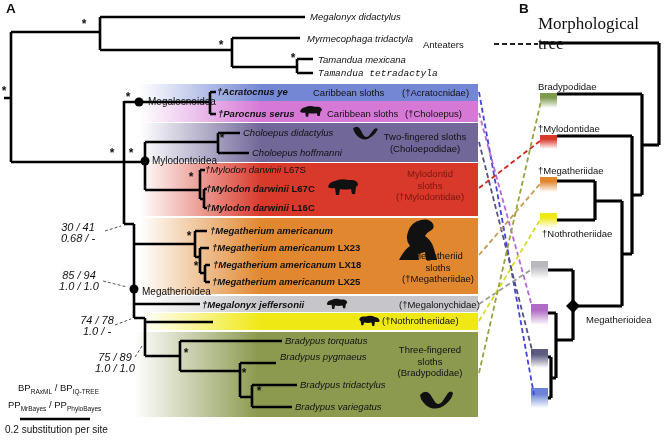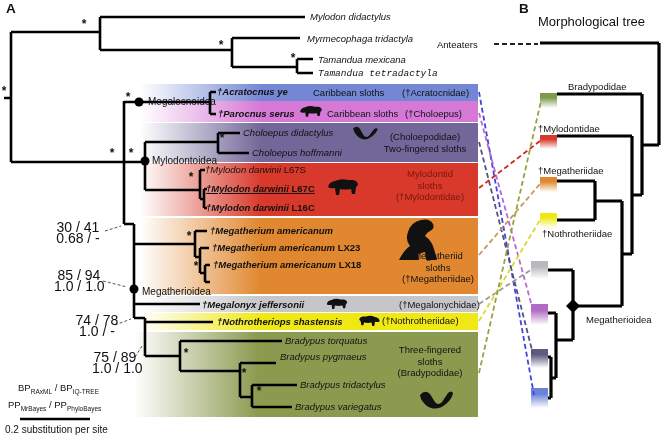--- a/index.html
+++ b/index.html
@@ -4,24 +4,24 @@
 <style>
   html,body{margin:0;padding:0;background:#fff;}
   #fig{position:relative;width:665px;height:440px;background:#fff;overflow:hidden;
        font-family:"Liberation Sans","DejaVu Sans",sans-serif;color:#111;}
   .t{position:absolute;white-space:nowrap;font-size:9.5px;line-height:10px;transform:translateY(-50%);}
   .it{font-style:italic;}
   .b{font-weight:bold;}
   .sfx{font-style:normal;}
   .s10{font-size:10px;}
   .plabel{position:absolute;font-size:13.5px;font-weight:bold;}
-  .mtitle{position:absolute;font-size:13px;}
+  .mtitle{position:absolute;font-size:17px;font-family:Liberation Serif, serif;}
   .blk{position:absolute;text-align:center;font-size:9.5px;line-height:11.5px;}
   .maroon{color:#7a150e;}
-  .sup{position:absolute;font-size:14px;line-height:11px;text-align:center;white-space:nowrap;}
+  .sup{position:absolute;font-size:11px;line-height:11px;text-align:center;white-space:nowrap;font-style:italic;}
   .ast{position:absolute;font-size:12px;font-weight:bold;transform:translate(-50%,-55%);}
   .abox{position:absolute;background:linear-gradient(90deg,rgba(255,255,255,0) 0%,var(--c) 36%);}
   .bbox{position:absolute;width:17px;background:linear-gradient(180deg,var(--c) 0%,var(--c) 30%,rgba(255,255,255,0) 100%);}
   .legend{position:absolute;left:8px;top:381px;font-size:9.5px;line-height:13px;}
   .legend .l1{padding-left:10px;}
   sub{font-size:6.5px;}
   svg.overlay{position:absolute;left:0;top:0;}
   .icon{position:absolute;}
 </style>
 </head>
@@ -88,59 +88,59 @@
     </g>
     <polygon points="573,299 580,306 573,313 566,306" fill="#000"></polygon>
 
     <line x1="20" y1="419" x2="90" y2="419" stroke="#000" stroke-width="2.4"></line>
   </svg>
 
   <div class="plabel" style="left:6px;top:1px;">A</div>
   <div class="plabel" style="left:519px;top:1px;">B</div>
   <div class="mtitle" style="left:538px;top:14px;">Morphological tree</div>
 
-  <span class="t it" style="left:310px;top:17px;">Mylodon didactylus</span>
+  <span class="t it" style="left:310px;top:17px;">Megalonyx didactylus</span>
   <span class="t it" style="left:307px;top:39px;">Myrmecophaga tridactyla</span>
   <span class="t it" style="left:318px;top:60px;">Tamandua mexicana</span>
   <span class="t it" style="left:318px;top:74px;font-family:Liberation Mono, monospace;">Tamandua tetradactyla</span>
-  <span class="t" style="left:437px;top:45px;">Anteaters</span>
+  <span class="t" style="left:423px;top:45px;">Anteaters</span>
 
   <span class="t it b" style="left:217px;top:92px;">†Acratocnus ye</span>
   <span class="t it b" style="left:218px;top:114px;">†Parocnus serus</span>
   <span class="t it" style="left:243px;top:133px;">Choloepus didactylus</span>
   <span class="t it" style="left:252px;top:153px;font-style:italic;">Choloepus hoffmanni</span>
 
   <span class="t it" style="left:205px;top:170px;"><span>†Mylodon darwinii</span> <span class="sfx">L67S</span></span>
-  <span class="t it b" style="left:206px;top:189px;text-decoration:underline;"><span>†Mylodon darwinii</span> <span class="sfx">L67C</span></span>
+  <span class="t it b" style="left:206px;top:189px;"><span>†Mylodon darwinii</span> <span class="sfx">L67C</span></span>
   <span class="t it b" style="left:206px;top:208px;"><span>†Mylodon darwinii</span> <span class="sfx">L16C</span></span>
 
   <span class="t it b" style="left:210px;top:231px;"><span>†Megatherium americanum</span></span>
   <span class="t it b" style="left:212px;top:248px;"><span>†Megatherium americanum</span> <span class="sfx">LX23</span></span>
   <span class="t it b" style="left:213px;top:265px;"><span>†Megatherium americanum</span> <span class="sfx">LX18</span></span>
+  <span class="t it b" style="left:212px;top:282px;"><span>†Megatherium americanum</span> <span class="sfx">LX25</span></span>
 
   <span class="t it b" style="left:202px;top:305px;">†Megalonyx jeffersonii</span>
-  <span class="t it b" style="left:217px;top:322px;">†Nothrotheriops shastensis</span>
 
   <span class="t it" style="left:285px;top:341px;">Bradypus torquatus</span>
   <span class="t it" style="left:280px;top:357px;">Bradypus pygmaeus</span>
   <span class="t it" style="left:300px;top:385px;">Bradypus tridactylus</span>
   <span class="t it" style="left:295px;top:407px;">Bradypus variegatus</span>
 
   <span class="t s10" style="left:148px;top:102px;">Megalocnoidea</span>
   <span class="t s10" style="left:152px;top:161px;">Mylodontoidea</span>
   <span class="t s10" style="left:142px;top:292px;">Megatherioidea</span>
 
   <span class="t" style="left:313px;top:93px;">Caribbean sloths</span>
   <span class="t" style="left:402px;top:93px;">(†Acratocnidae)</span>
   <span class="t" style="left:327px;top:114px;">Caribbean sloths</span>
   <span class="t" style="left:405px;top:114px;">(†Choloepus)</span>
 
   <div class="blk" style="left:374px;top:131px;width:102px;">
-    <div>(Choloepodidae)</div>
-      <div>Two-fingered sloths</div>
+    <div>Two-fingered sloths</div>
+      <div>(Choloepodidae)</div>
   </div>
   <div class="blk maroon" style="left:382px;top:168px;width:96px;">
     <div>Mylodontid</div>
       <div>sloths</div>
       <div>(†Mylodontidae)</div>
   </div>
   <div class="blk" style="left:390px;top:250px;width:96px;">
     <div>Megatheriid</div>
       <div>sloths</div>
       <div>(†Megatheriidae)</div>
@@ -184,21 +184,21 @@
   <span class="ast" style="left:186px;top:354px;">*</span>
   <span class="ast" style="left:244px;top:374px;">*</span>
   <span class="ast" style="left:259px;top:392px;">*</span>
 
   <div class="legend">
     <div class="l1"><span>BP</span><sub>RAxML</sub><span> / </span><span>BP</span><sub>IQ-TREE</sub></div>
     <div><span>PP</span><sub>MrBayes</sub><span> / </span><span>PP</span><sub>PhyloBayes</sub></div>
   </div>
   <span class="t s10" style="left:5px;top:430px;">0.2 substitution per site</span>
 
-  <span class="t" style="left:568px;top:87px;">Bradypodidae</span>
+  <span class="t" style="left:538px;top:87px;">Bradypodidae</span>
   <span class="t" style="left:538px;top:129px;">†Mylodontidae</span>
   <span class="t" style="left:538px;top:171px;">†Megatheriidae</span>
   <span class="t" style="left:542px;top:234px;">†Nothrotheriidae</span>
   <span class="t" style="left:586px;top:320px;">Megatherioidea</span>
 
   <svg class="icon" style="left:298px;top:103px;" width="26" height="16" viewBox="0 0 34 22">
     <path fill="#111" d="M2,12 Q3,7 9,6 Q15,3 22,5 L27,5 Q32,6 32,10 L30,12 L29,18 L26,18 L25,14 Q19,15 14,14 L13,19 L10,19 L9,13 Q4,14 2,12 Z"></path>
   </svg>
   <svg class="icon" style="left:350px;top:124px;" width="30" height="18" viewBox="0 0 36 24">
     <path fill="#111" d="M2,6 Q7,1 11,6 L16,15 Q19,19 23,16 L30,7 Q33,4 35,7 Q33,12 28,16 Q21,22 14,20 Q8,18 4,11 Z"></path>

